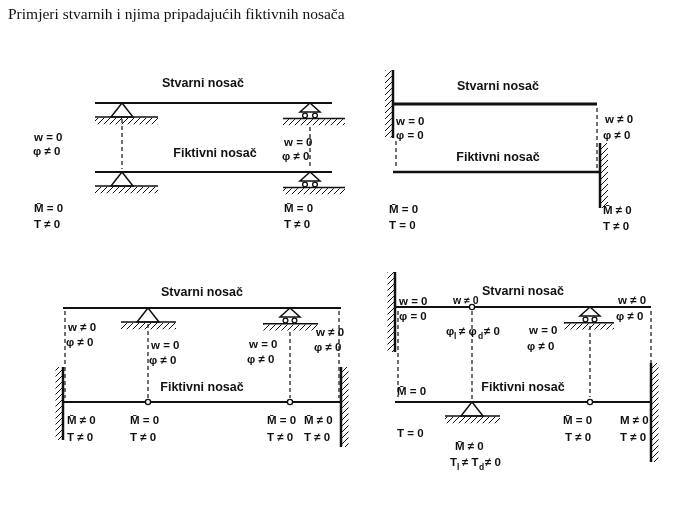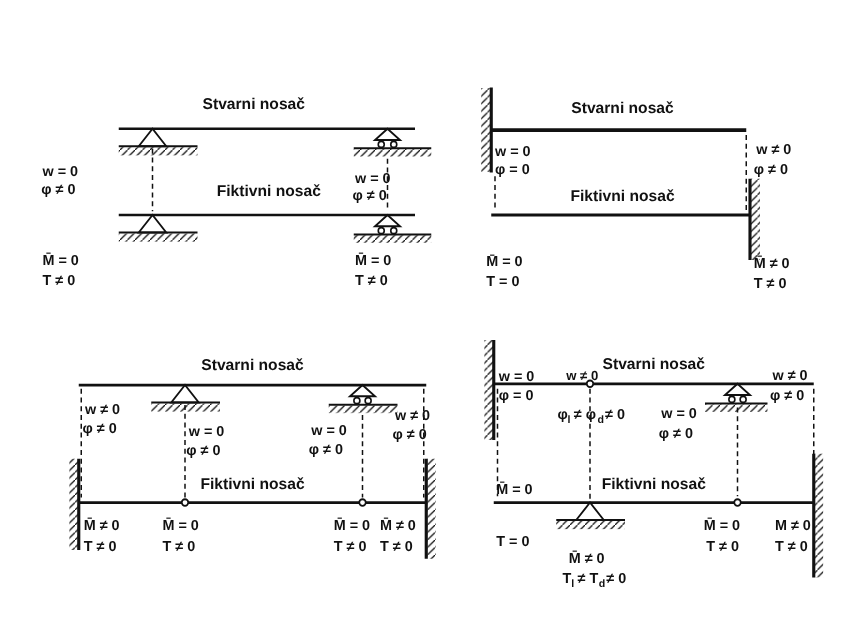--- a/index.html
+++ b/index.html
@@ -11,20 +11,21 @@
   svg .ttl{font:bold 12.5px "Liberation Sans",sans-serif;fill:#111;}
   svg .lbl{font:bold 11.5px "Liberation Sans",sans-serif;fill:#111;}
   svg .sm {font:bold 10.5px "Liberation Sans",sans-serif;fill:#111;}
   svg .sub{font:bold 8.5px  "Liberation Sans",sans-serif;fill:#111;}
   svg .stroke{stroke:#111;fill:none;}
 </style>
 </head>
 <body>
 
 <div class="page">
+  <div class="doc-title">Primjeri stvarnih i njima pripadajućih fiktivnih nosača</div>
 
   <svg class="diagram" width="680" height="506" viewBox="0 0 680 506">
     <defs>
       <pattern id="ht" patternUnits="userSpaceOnUse" width="6" height="6">
         <line x1="6" y1="0" x2="0" y2="6" stroke="#111" stroke-width="1"></line>
       </pattern>
     </defs>
 
     <g>
       <text class="ttl" text-anchor="middle" x="203" y="87">Stvarni nosač</text>

